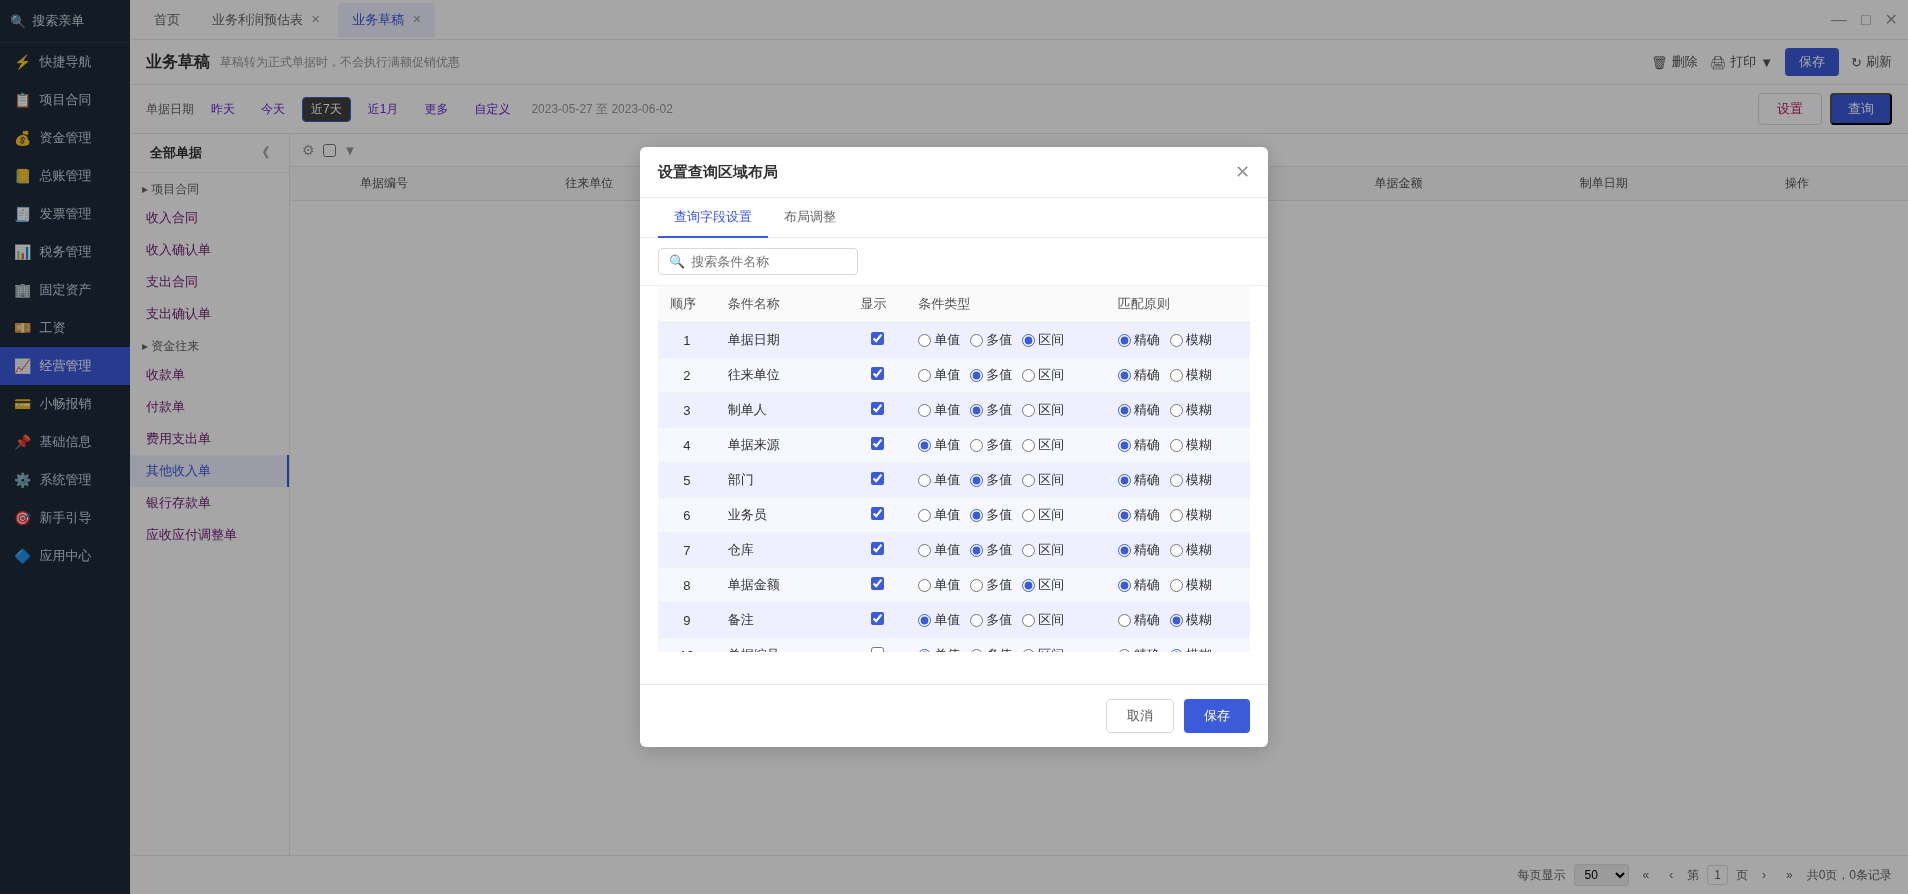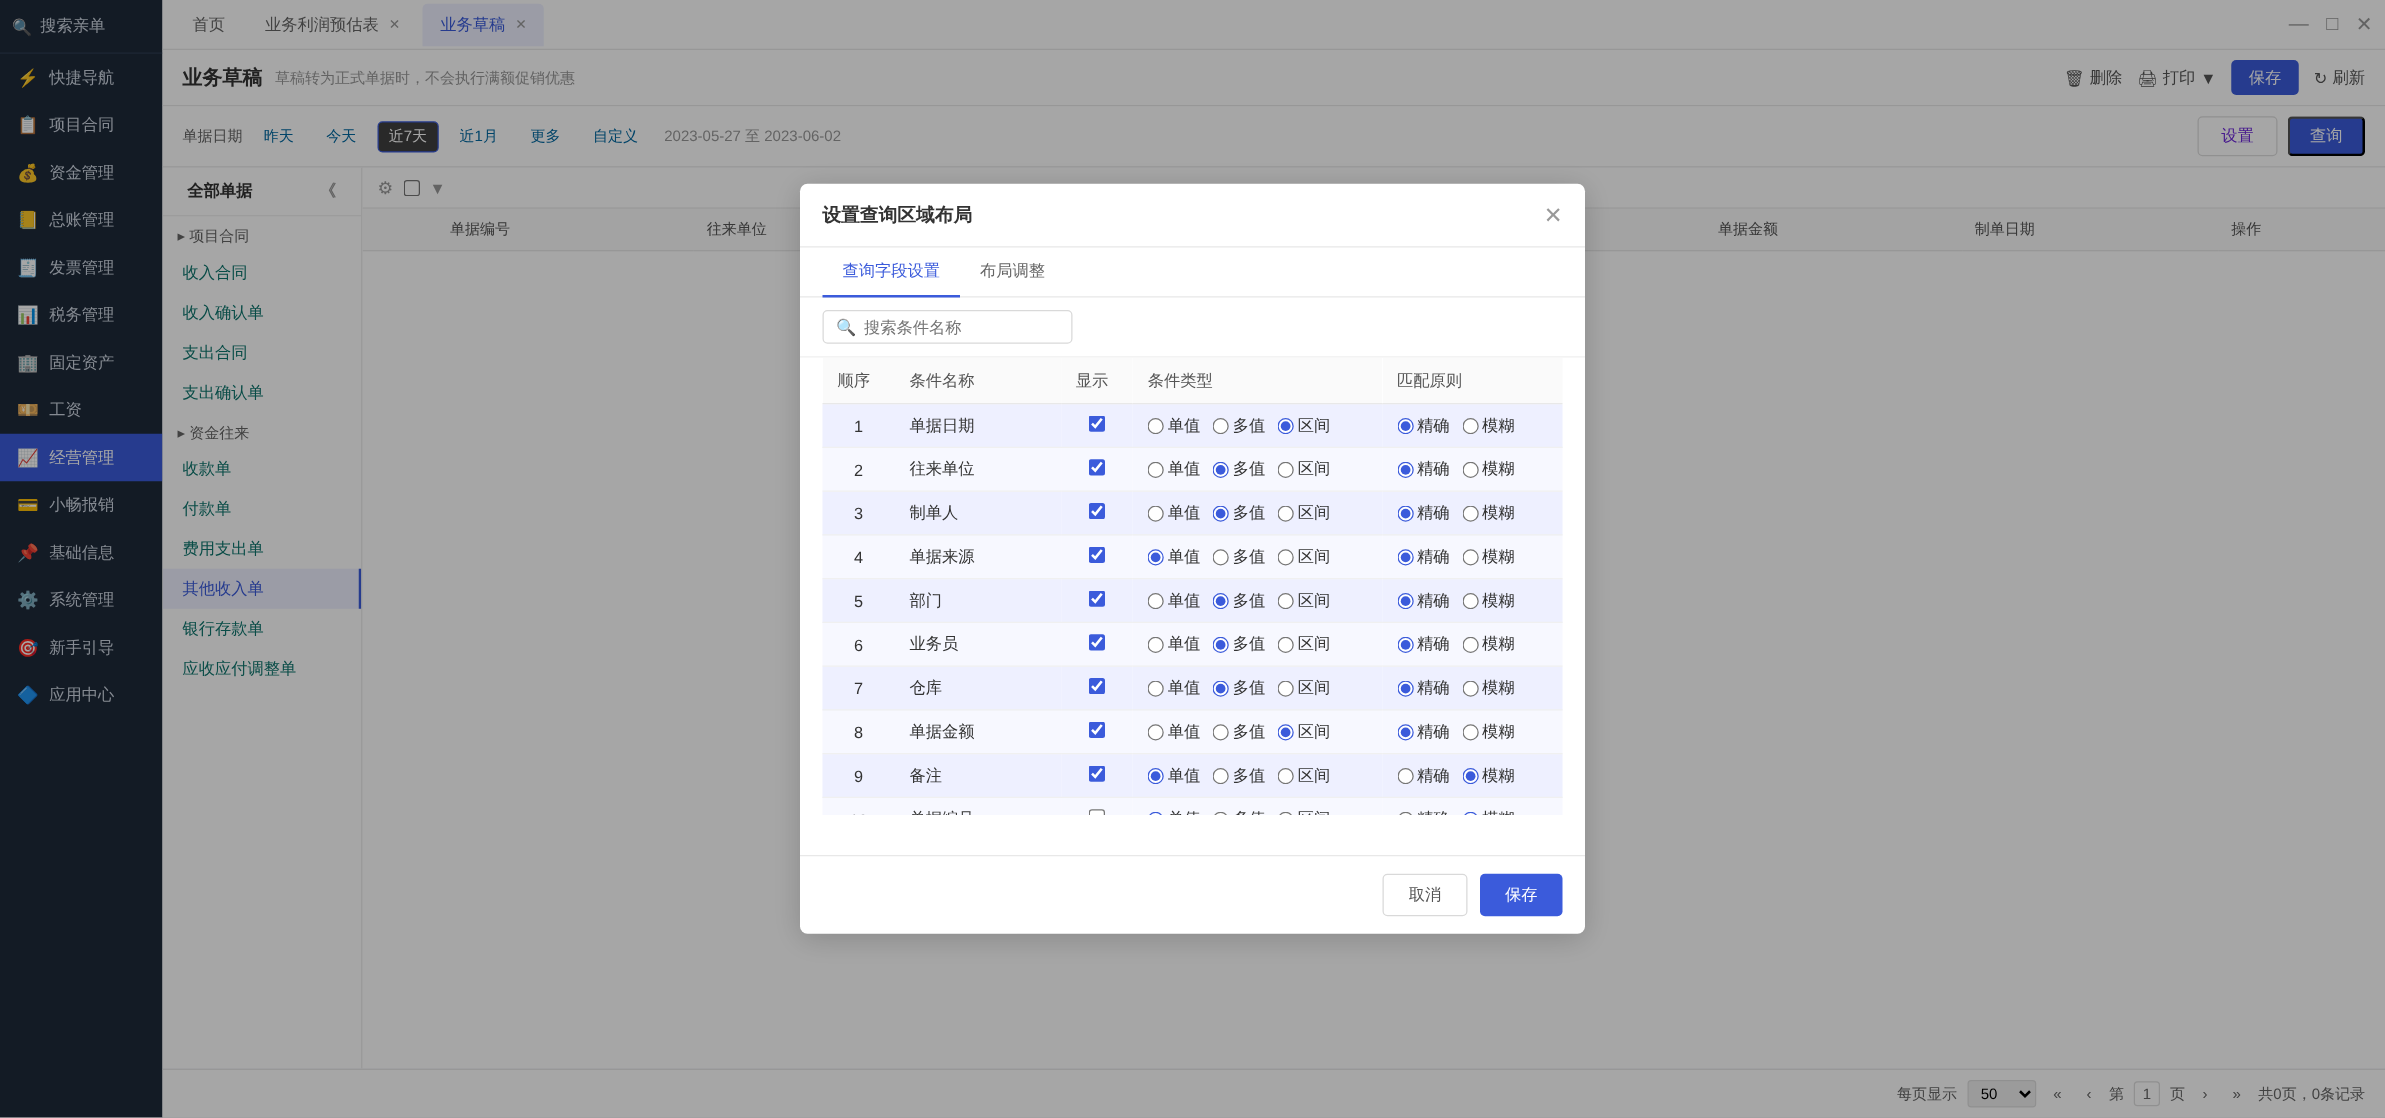--- a/index.html
+++ b/index.html
@@ -102,27 +102,27 @@
       align-items: center;
       gap: 8px;
       border-bottom: 1px solid #e8e8e8;
     }
     .filter-label { font-size: 12px; color: #666; }
     .filter-btn {
       font-size: 12px;
       padding: 3px 8px;
       border-radius: 4px;
       cursor: pointer;
-      color: #0369a1;
+      color: #6d28d9;
       border: 1px solid transparent;
     }
     .filter-btn.active { background: #404040; color: #fff; border-color: #3b5bdb; }
     .filter-date { font-size: 12px; color: #999; margin-left: 4px; }
     .query-btn { margin-left: auto; background: #3b5bdb; color: #fff; padding: 5px 16px; border-radius: 4px; cursor: pointer; font-size: 13px; }
-    .set-btn { background: #fff; color: #6d28d9; padding: 5px 18px; border-radius: 4px; cursor: pointer; font-size: 13px; border: 1px solid #ddd; font-family: Liberation Mono, monospace; }
+    .set-btn { background: #fff; color: #be185d; padding: 5px 18px; border-radius: 4px; cursor: pointer; font-size: 13px; border: 1px solid #ddd; font-family: Liberation Mono, monospace; }
 
     
     .content-area {
       flex: 1;
       display: flex;
       background: #f0f2f5;
       overflow: hidden;
     }
 
     
@@ -139,21 +139,21 @@
       color: #333;
       display: flex;
       align-items: center;
       justify-content: space-between;
       border-bottom: 1px solid #f0f0f0;
     }
     .left-nav-section { font-size: 12px; color: #666; padding: 8px 12px 4px; }
     .left-nav-item {
       padding: 7px 16px;
       font-size: 13px;
-      color: #0f766e;
+      color: #701a75;
       cursor: pointer;
     }
     .left-nav-item.active { background: #eef0ff; color: #3b5bdb; border-right: 2px solid #3b5bdb; }
 
     
     .table-area {
       flex: 1;
       background: #fff;
       overflow: auto;
       margin: 0;

